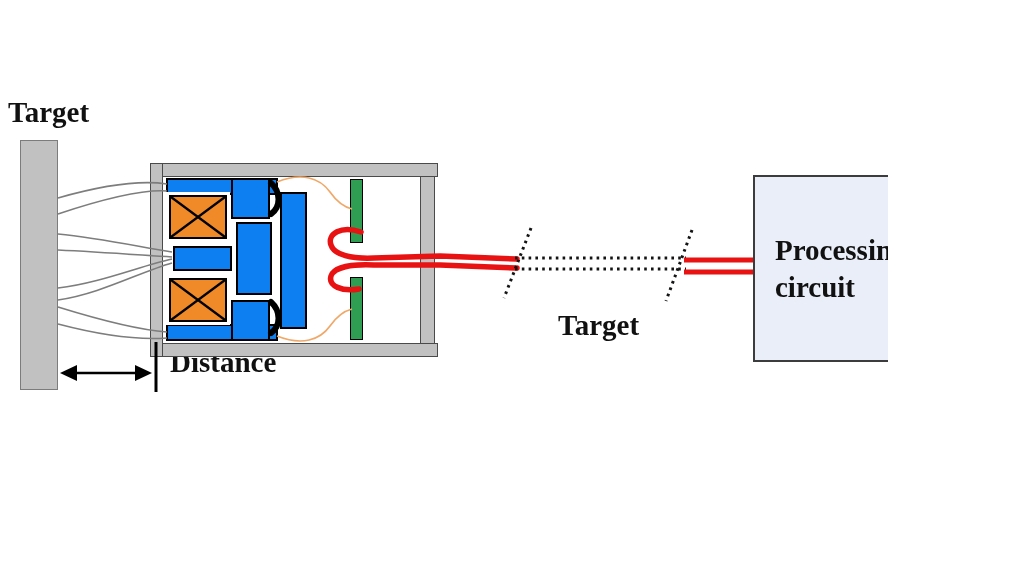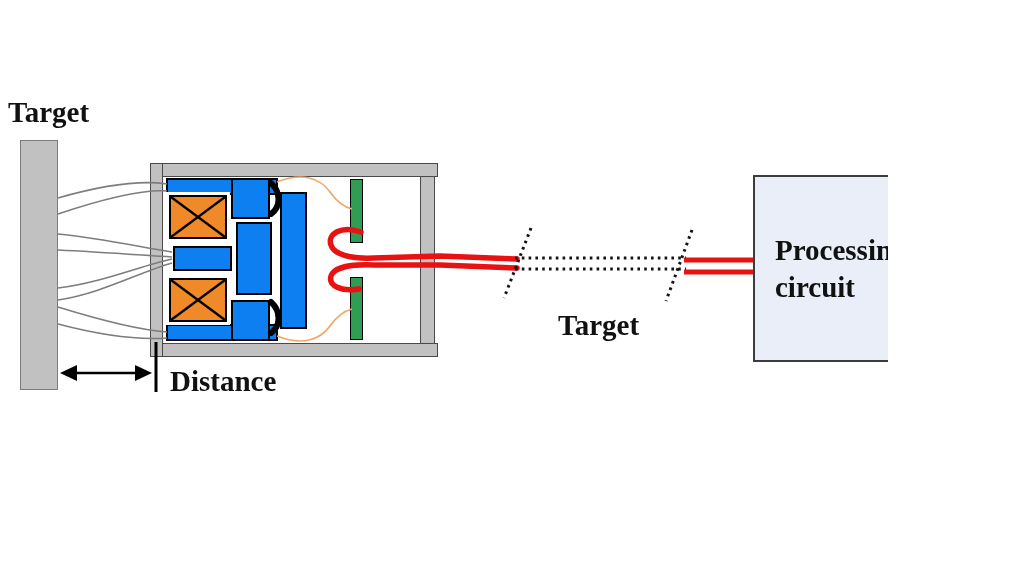--- a/index.html
+++ b/index.html
@@ -76,21 +76,21 @@
     font-weight: 700;
     font-size: 29px;
     color: #111111;
     text-align: left;
     width: 185px;
     line-height: 1.25;
   }
   
   .target-label       { left: 8px;   top: 97px;  }
   .sensing-head-label { left: 202px; top: 121px; }
-  .distance-label     { left: 170px; top: 366px; text-align: right; }
+  .distance-label     { left: 170px; top: 347px; text-align: right; }
   .cable-label        { left: 558px; top: 310px; }
   
   .overlay {
     position: absolute;
     left: 0; top: 0;
     width: 1024px; height: 579px;
     pointer-events: none;
   }
   .flux-line   { fill: none; stroke: #7d7d7d; stroke-width: 1.6; }
   .orange-wire { fill: none; stroke: #f0a868; stroke-width: 1.7; }

